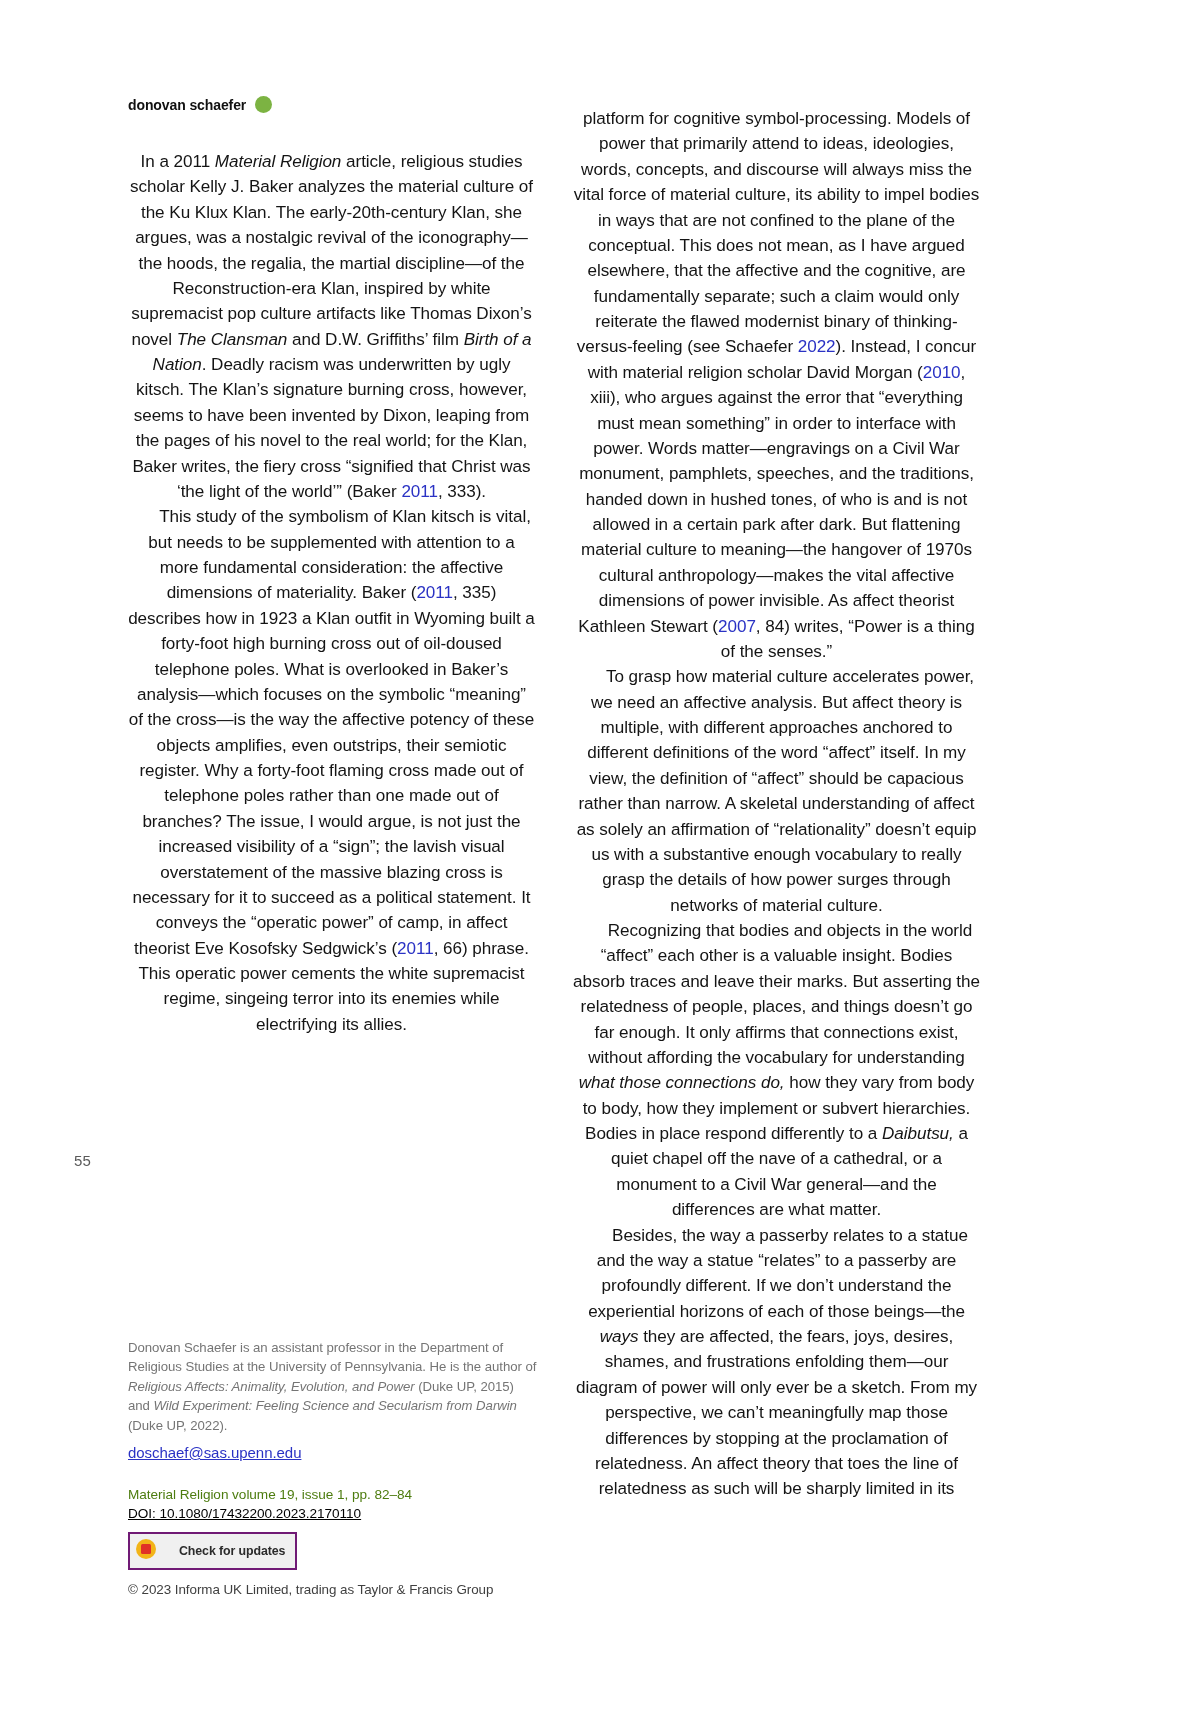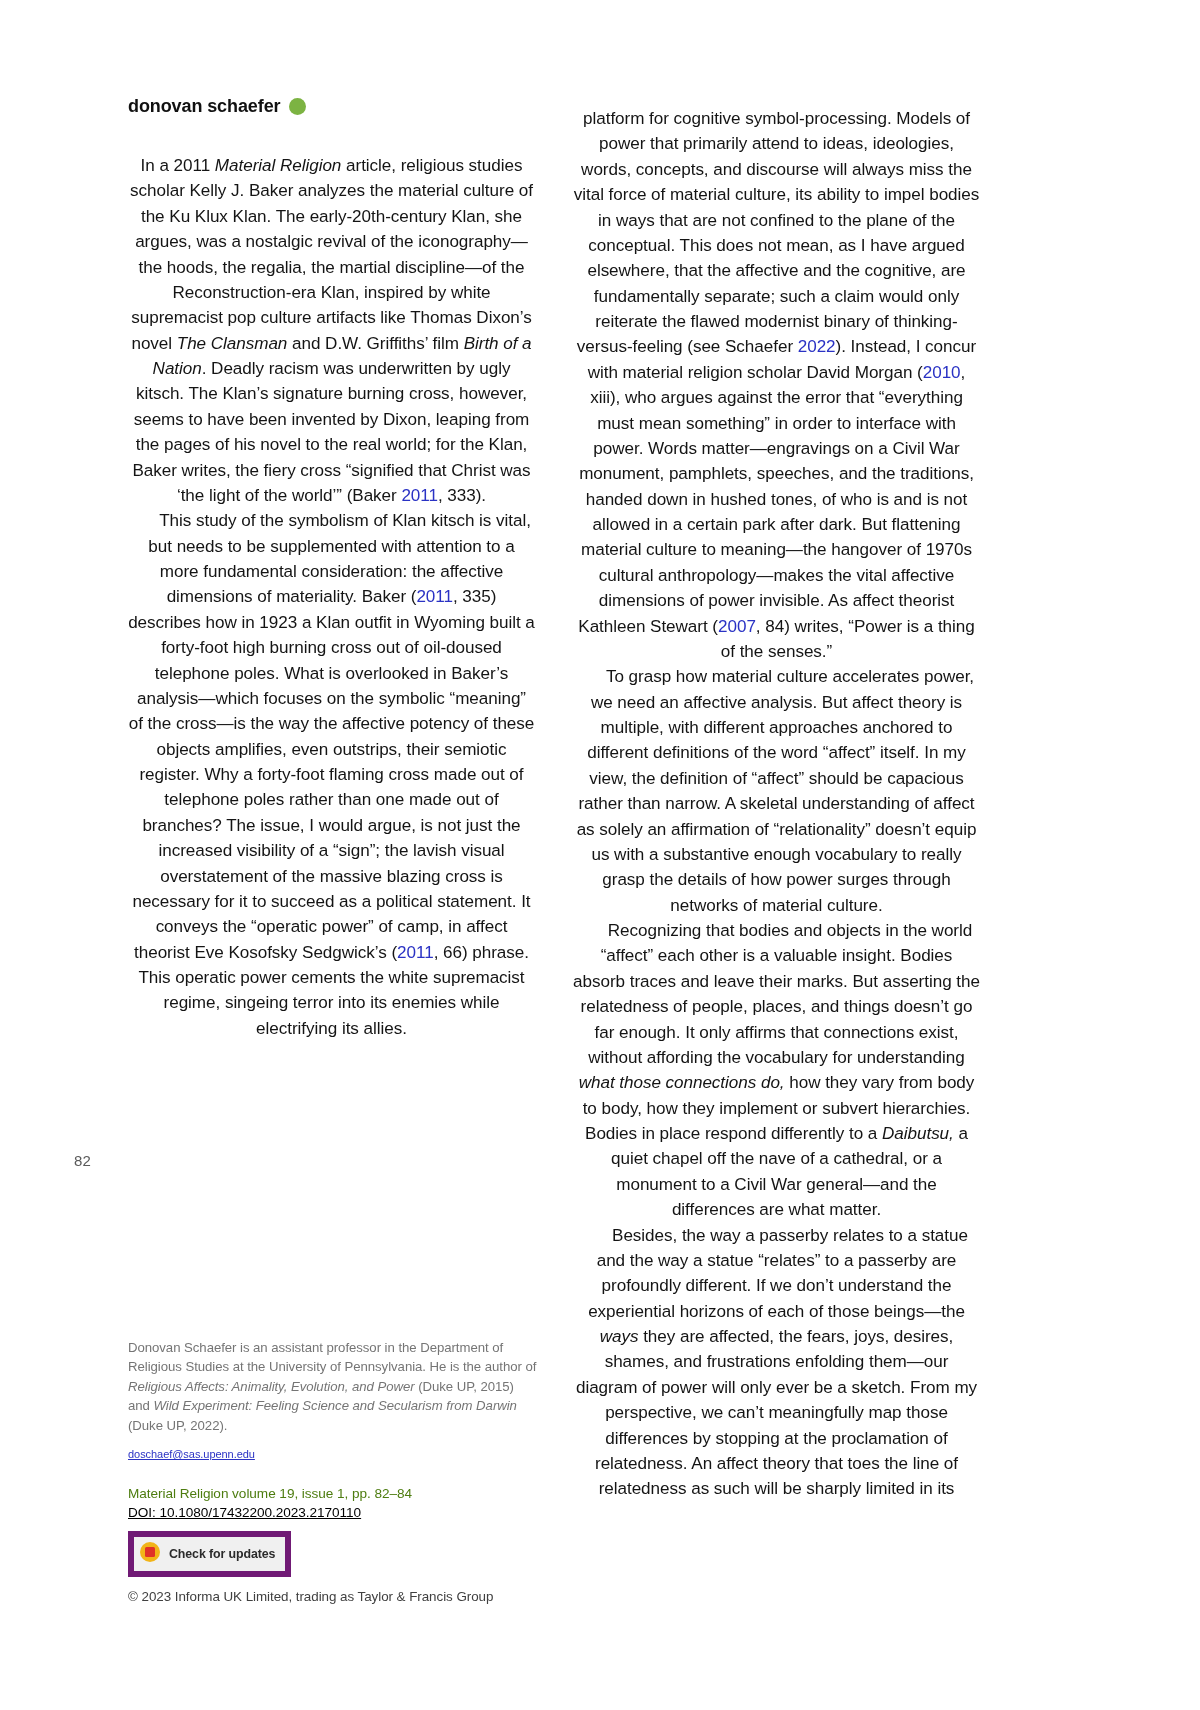--- a/index.html
+++ b/index.html
@@ -48,21 +48,21 @@
     letter-spacing: -0.2px;
     color: #111111;
   }
   .byline {
     display: flex;
     align-items: center;
     gap: 9px;
     margin: 0 0 36px 0;
   }
   .byline-name {
-    font-size: 18px;
+    font-size: 14px;
     font-weight: bold;
     color: #111111;
     letter-spacing: -0.1px;
     text-align: center;
   }
   .orcid-dot {
     width: 17px;
     height: 17px;
     border-radius: 50%;
     background: #7cb342;
@@ -88,21 +88,21 @@
     width: 410px;
   }
   .bio {
     font-size: 13.2px;
     line-height: 1.47;
     color: #757575;
     margin: 0 0 9px 0;
     letter-spacing: -0.05px;
   }
   .email {
-    font-size: 11px;
+    font-size: 15px;
     color: #2a32c4;
     text-decoration: underline;
     display: inline-block;
     margin: 0 0 26px 0;
     letter-spacing: -0.05px;
   }
   .journal-line {
     font-size: 13.6px;
     color: #4d7c0f;
     margin: 0 0 4px 0;
@@ -110,22 +110,22 @@
   }
   .doi-line {
     font-size: 13.6px;
     color: #000000;
     margin: 0 0 11px 0;
     letter-spacing: -0.05px;
   }
   .crossmark {
     display: inline-flex;
     align-items: center;
-    gap: 8px;
-    border: 6px solid #701a75;
+    gap: 22px;
+    border: 2px solid #701a75;
     background: #f0f0f0;
     padding: 4px 10px 4px 5px;
     margin: 0 0 12px 0;
   }
   .crossmark-label {
     font-size: 12.4px;
     font-weight: bold;
     color: #2b2b2b;
     letter-spacing: -0.1px;
   }
@@ -133,21 +133,21 @@
     font-size: 13.4px;
     color: #404040;
     letter-spacing: -0.05px;
   }
 </style>
 </head>
 <body>
 
 <div class="page">
 
-  <div class="page-number">82</div>
+  <div class="page-number">55</div>
 
   <div class="columns">
 
     <div class="col col-left">
 
       <div class="byline">
         <span class="byline-name">donovan schaefer</span>
         <span class="orcid-dot"></span>
       </div>
 

